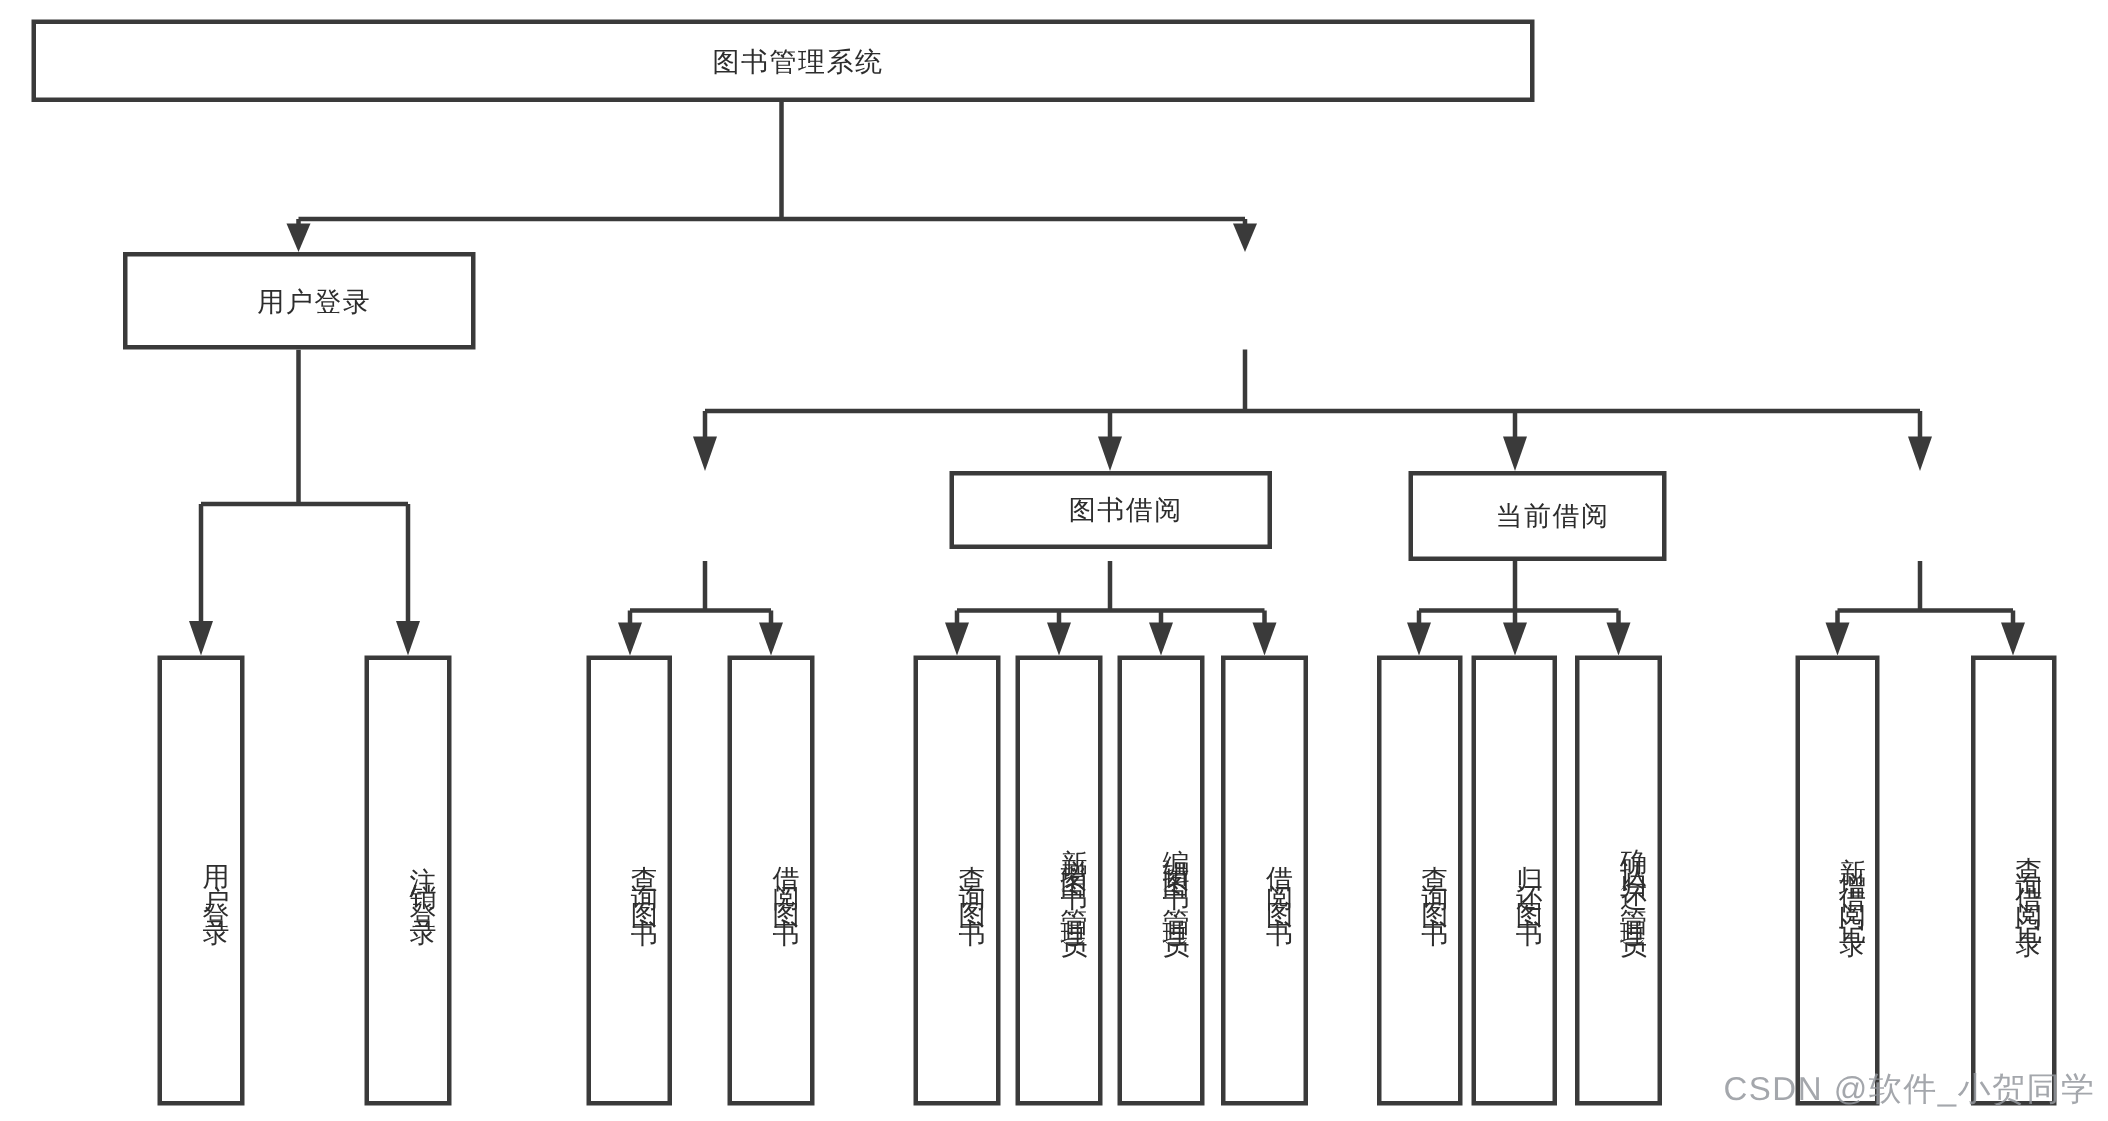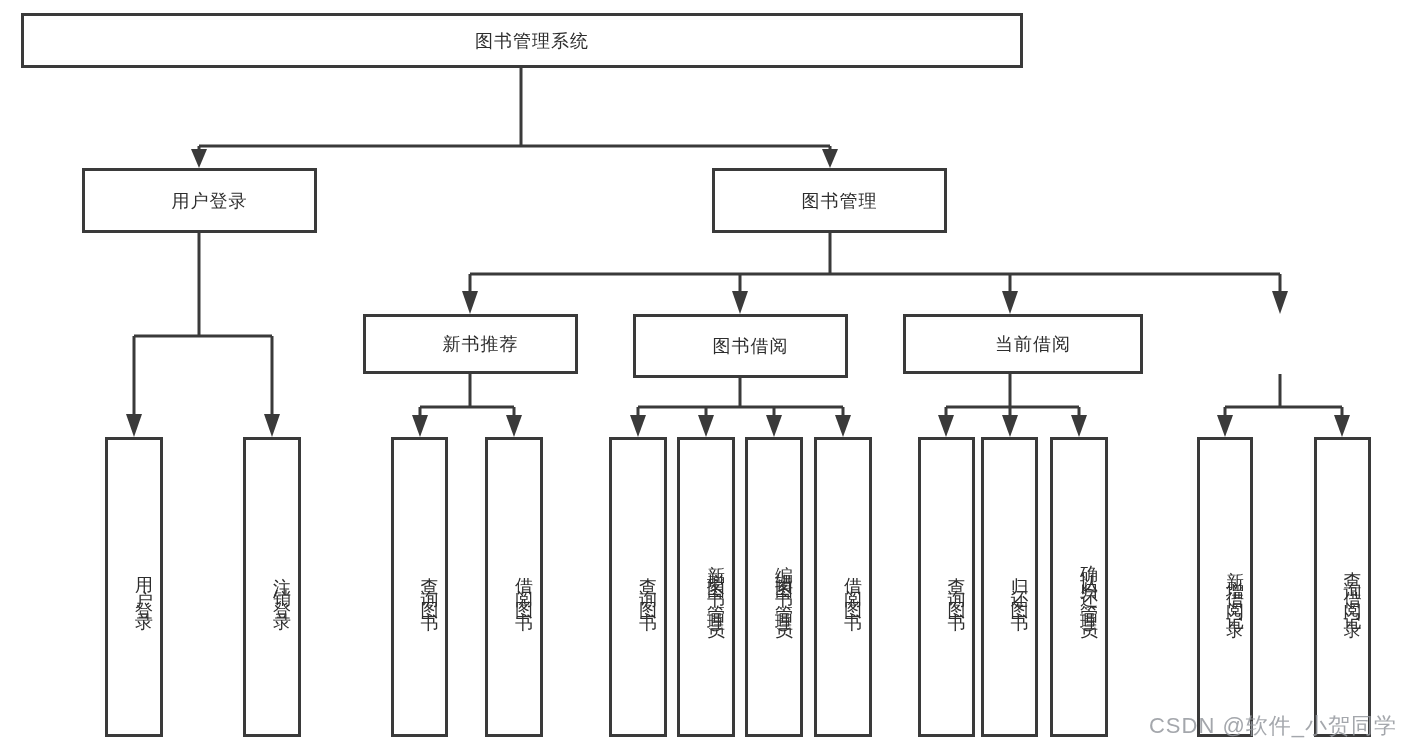--- a/index.html
+++ b/index.html
@@ -111,31 +111,25 @@
     </g>
   </svg>
 
   <div class="box hnode" style="left:21px;top:13px;width:1002px;height:55px">
     <span class="lbl">图书管理系统</span>
   </div>
 
   <div class="box hnode" style="left:82px;top:168px;width:235px;height:65px">
     <span class="lbl">用户登录</span>
   </div>
-  <div class="box hnode" style="left:712px;top:168px;width:235px;height:65px">
-    <span class="lbl">图书管理</span>
-  </div>
 
-  <div class="box hnode" style="left:363px;top:314px;width:215px;height:60px">
-    <span class="lbl">新书推荐</span>
-  </div>
-  <div class="box hnode" style="left:633px;top:314px;width:215px;height:64px">
+  <div class="box hnode" style="left:633px;top:314px;width:215px;height:52px">
     <span class="lbl">图书借阅</span>
   </div>
-  <div class="box hnode" style="left:903px;top:314px;width:240px;height:60px">
+  <div class="box hnode" style="left:939px;top:314px;width:172px;height:60px">
     <span class="lbl">当前借阅</span>
   </div>
 
   <div class="box vnode" style="left:105px;top:437px;width:58px;height:300px">
     <span class="vlbl">用户登录</span>
   </div>
   <div class="box vnode" style="left:243px;top:437px;width:58px;height:300px">
     <span class="vlbl">注销登录</span>
   </div>
 

